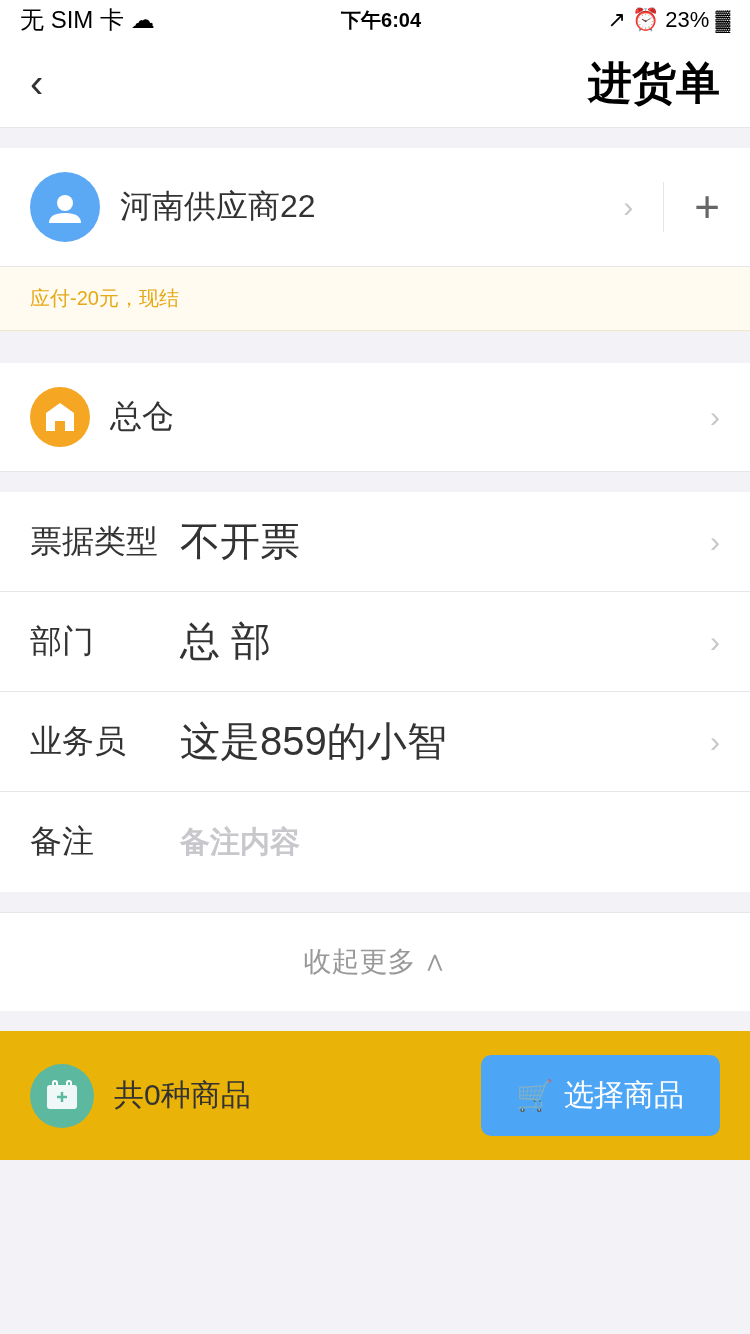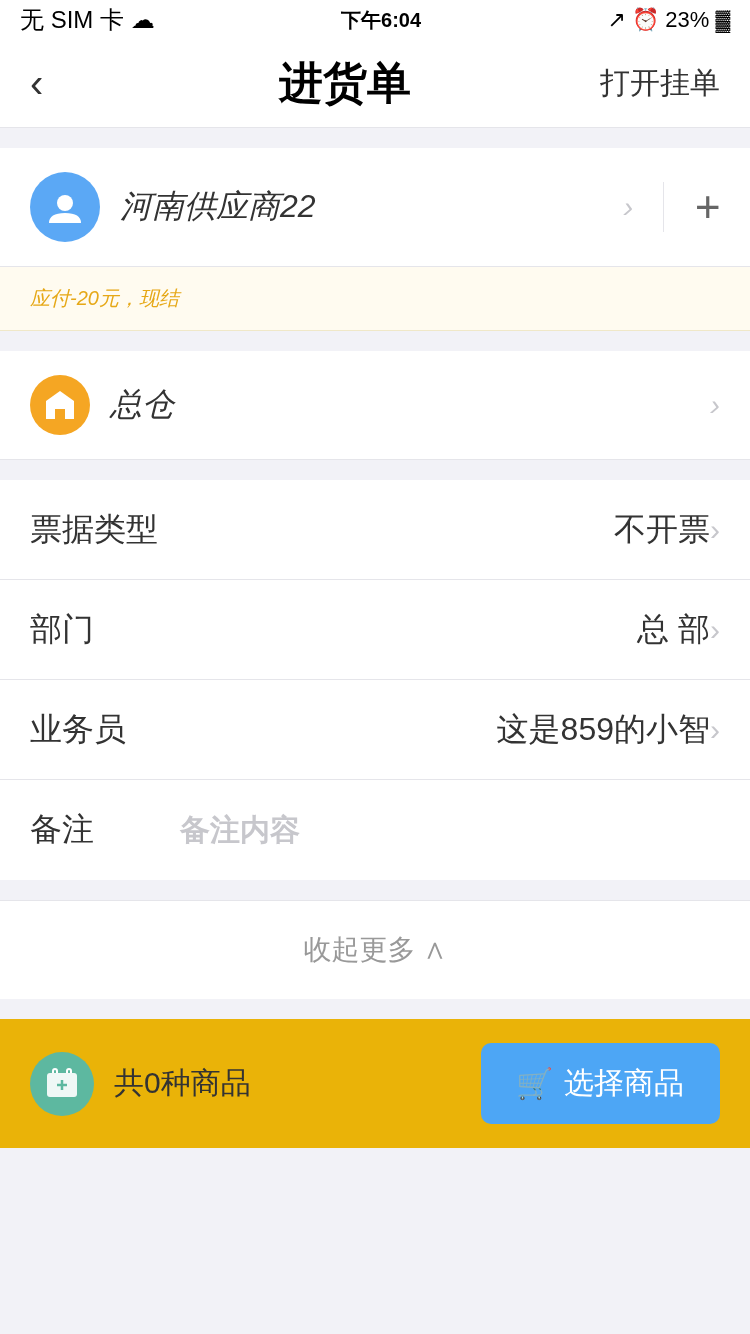--- a/index.html
+++ b/index.html
@@ -56,22 +56,21 @@
 
     
     .section-gap {
       height: 20px;
       background: #f2f2f7;
     }
 
     
     .card {
       background: #86efac;
-      margin-bottom: 0;
-      font-style: italic;
+      margin-bottom: 12px;
     }
 
     
     .supplier-row {
       display: flex;
       align-items: center;
       padding: 24px 30px;
       background: #fff;
       border-bottom: 1px solid #e5e5ea;
       position: relative;
@@ -170,24 +169,23 @@
       border-bottom: none;
     }
     .form-label {
       font-size: 32px;
       color: #333;
       width: 130px;
       flex-shrink: 0;
     }
     .form-value {
       flex: 1;
-      font-size: 32px;
+      font-size: 40px;
       color: #333;
       padding-left: 20px;
-      text-align: right;
     }
     .form-placeholder {
       flex: 1;
       font-size: 30px;
       color: #c7c7cc;
       padding-left: 20px;
       font-weight: bold;
     }
 
     
@@ -257,21 +255,20 @@
     <span>↗</span>
     <span>⏰</span>
     <span>23%</span>
     <span style="font-size:20px;">▓</span>
   </div>
 </div>
 
 <div class="nav-bar">
   <div class="nav-back">‹</div>
   <div class="nav-title">进货单</div>
-  <div class="nav-action">打开挂单</div>
 </div>
 
 <div class="section-gap"></div>
 
 <div class="card">
   <div class="supplier-row">
     <div class="supplier-avatar">
       <svg viewBox="0 0 40 40" xmlns="http://www.w3.org/2000/svg">
         <circle cx="20" cy="16" r="8" fill="white"></circle>
         <path d="M4 36 Q4 26 20 26 Q36 26 36 36" fill="white"></path>

